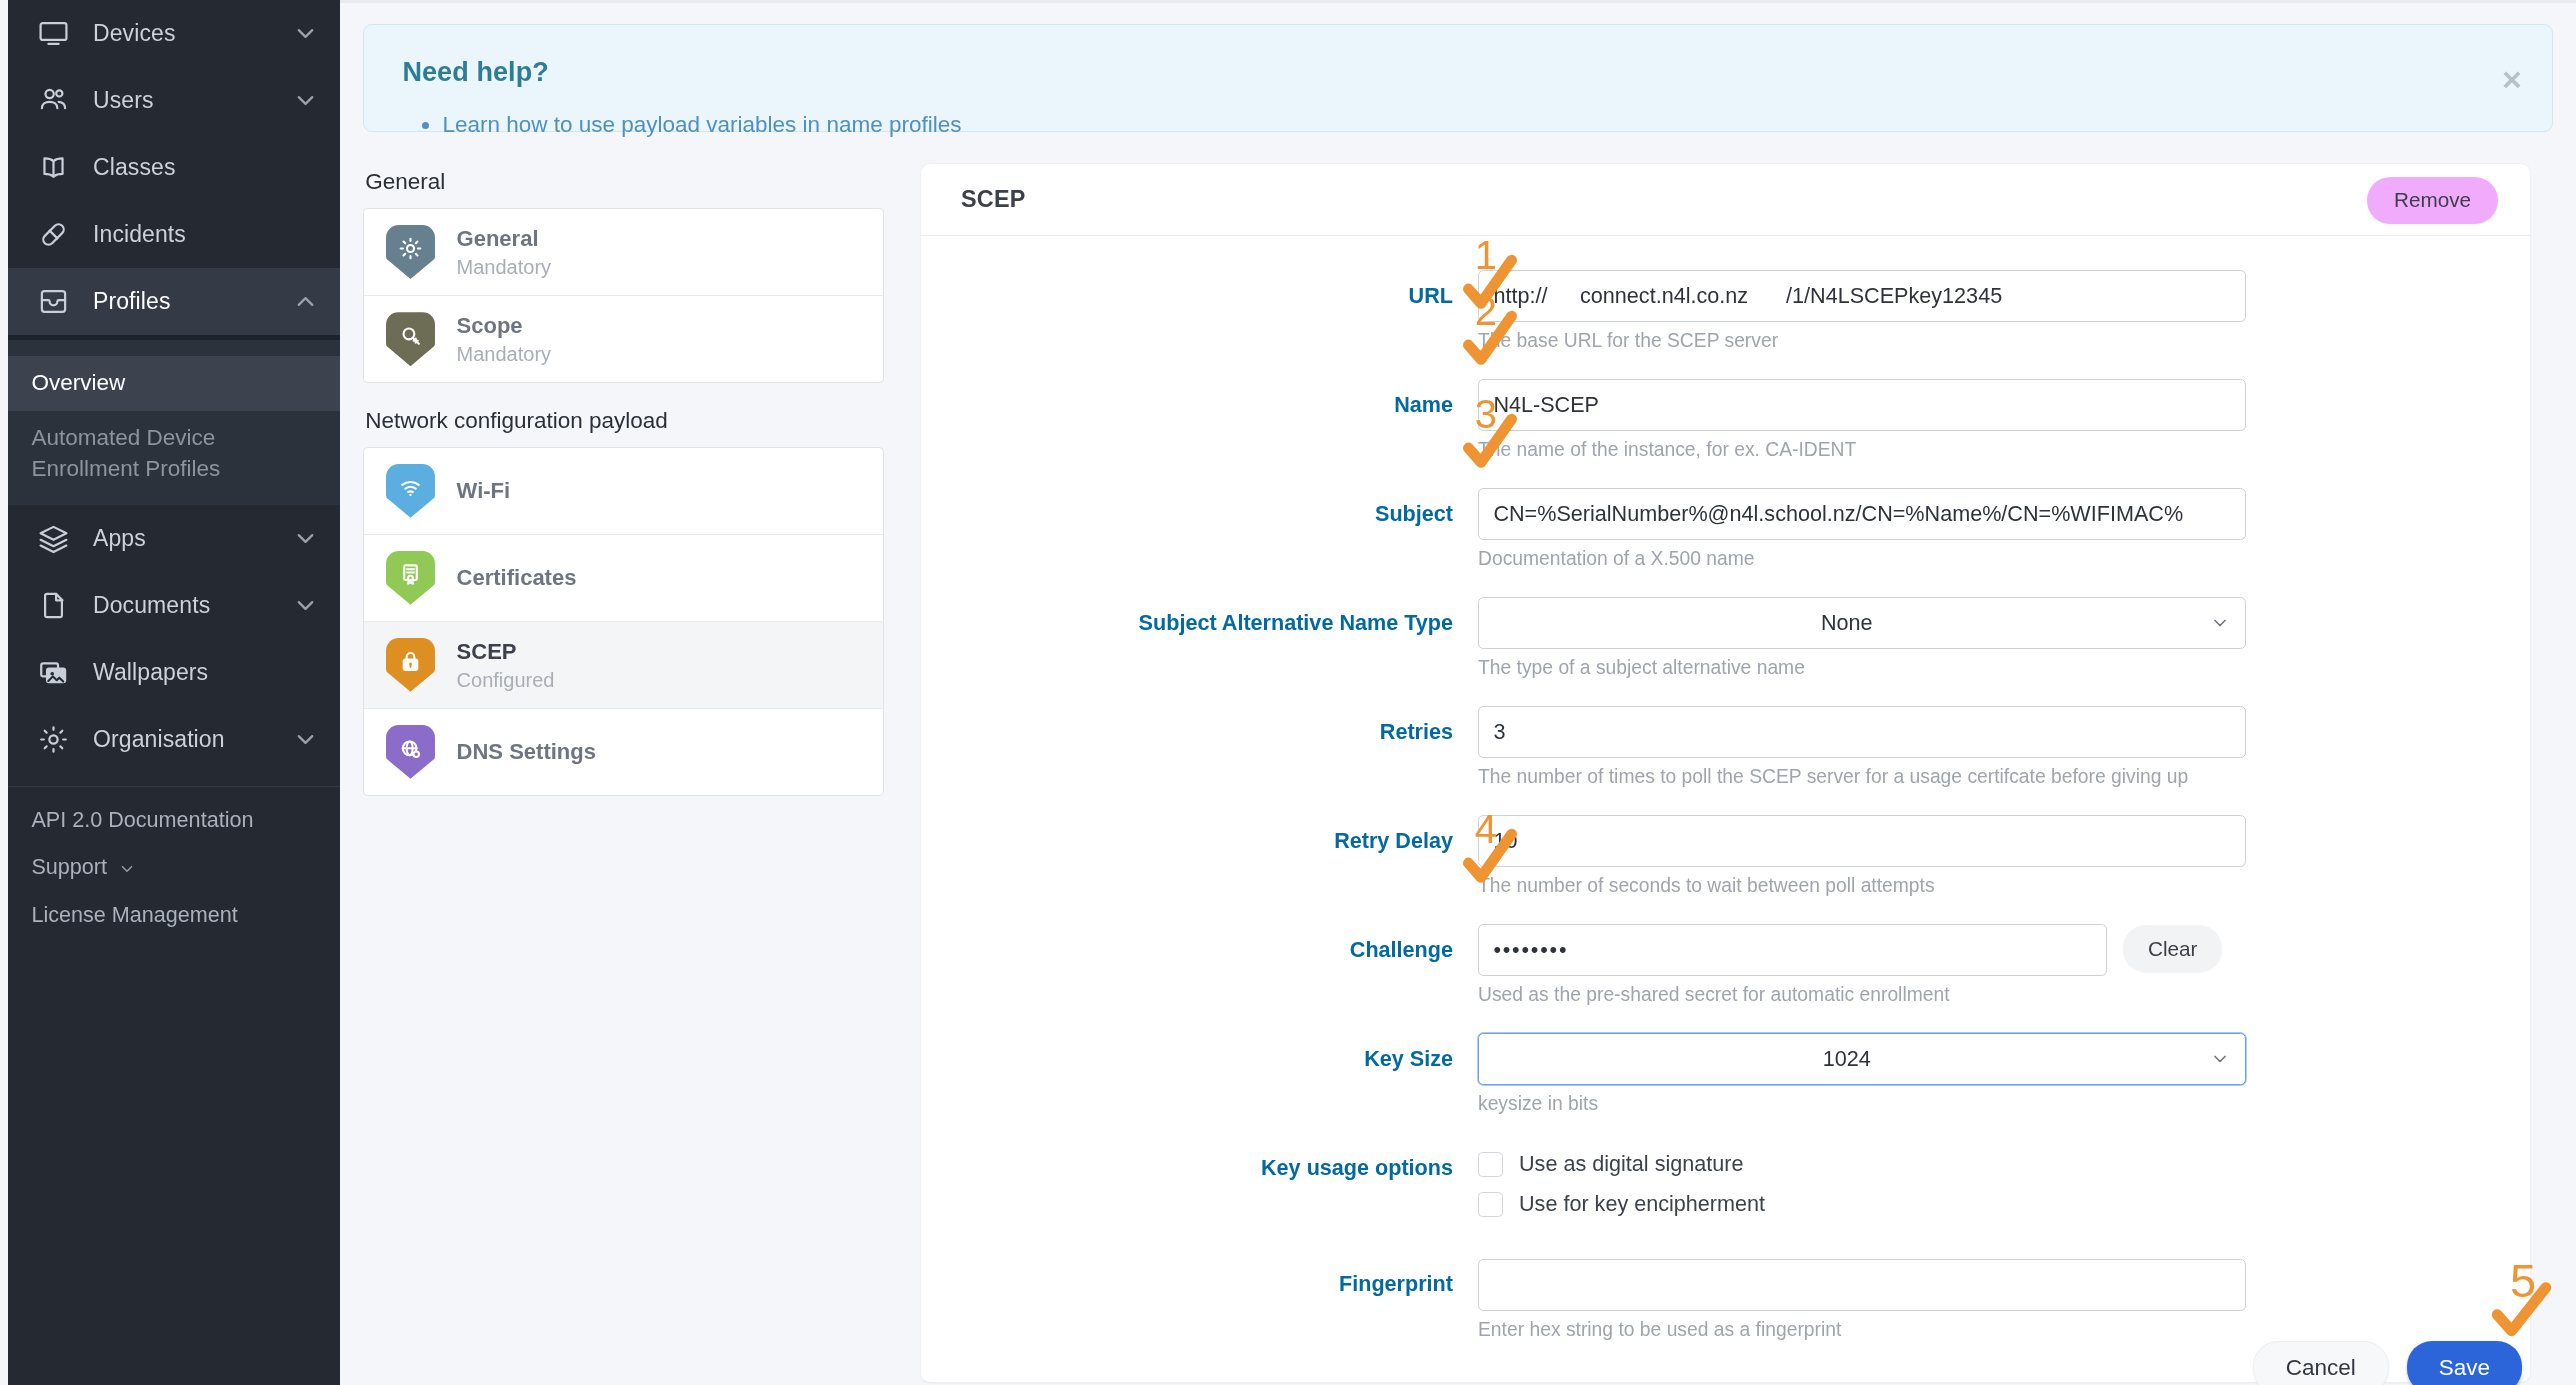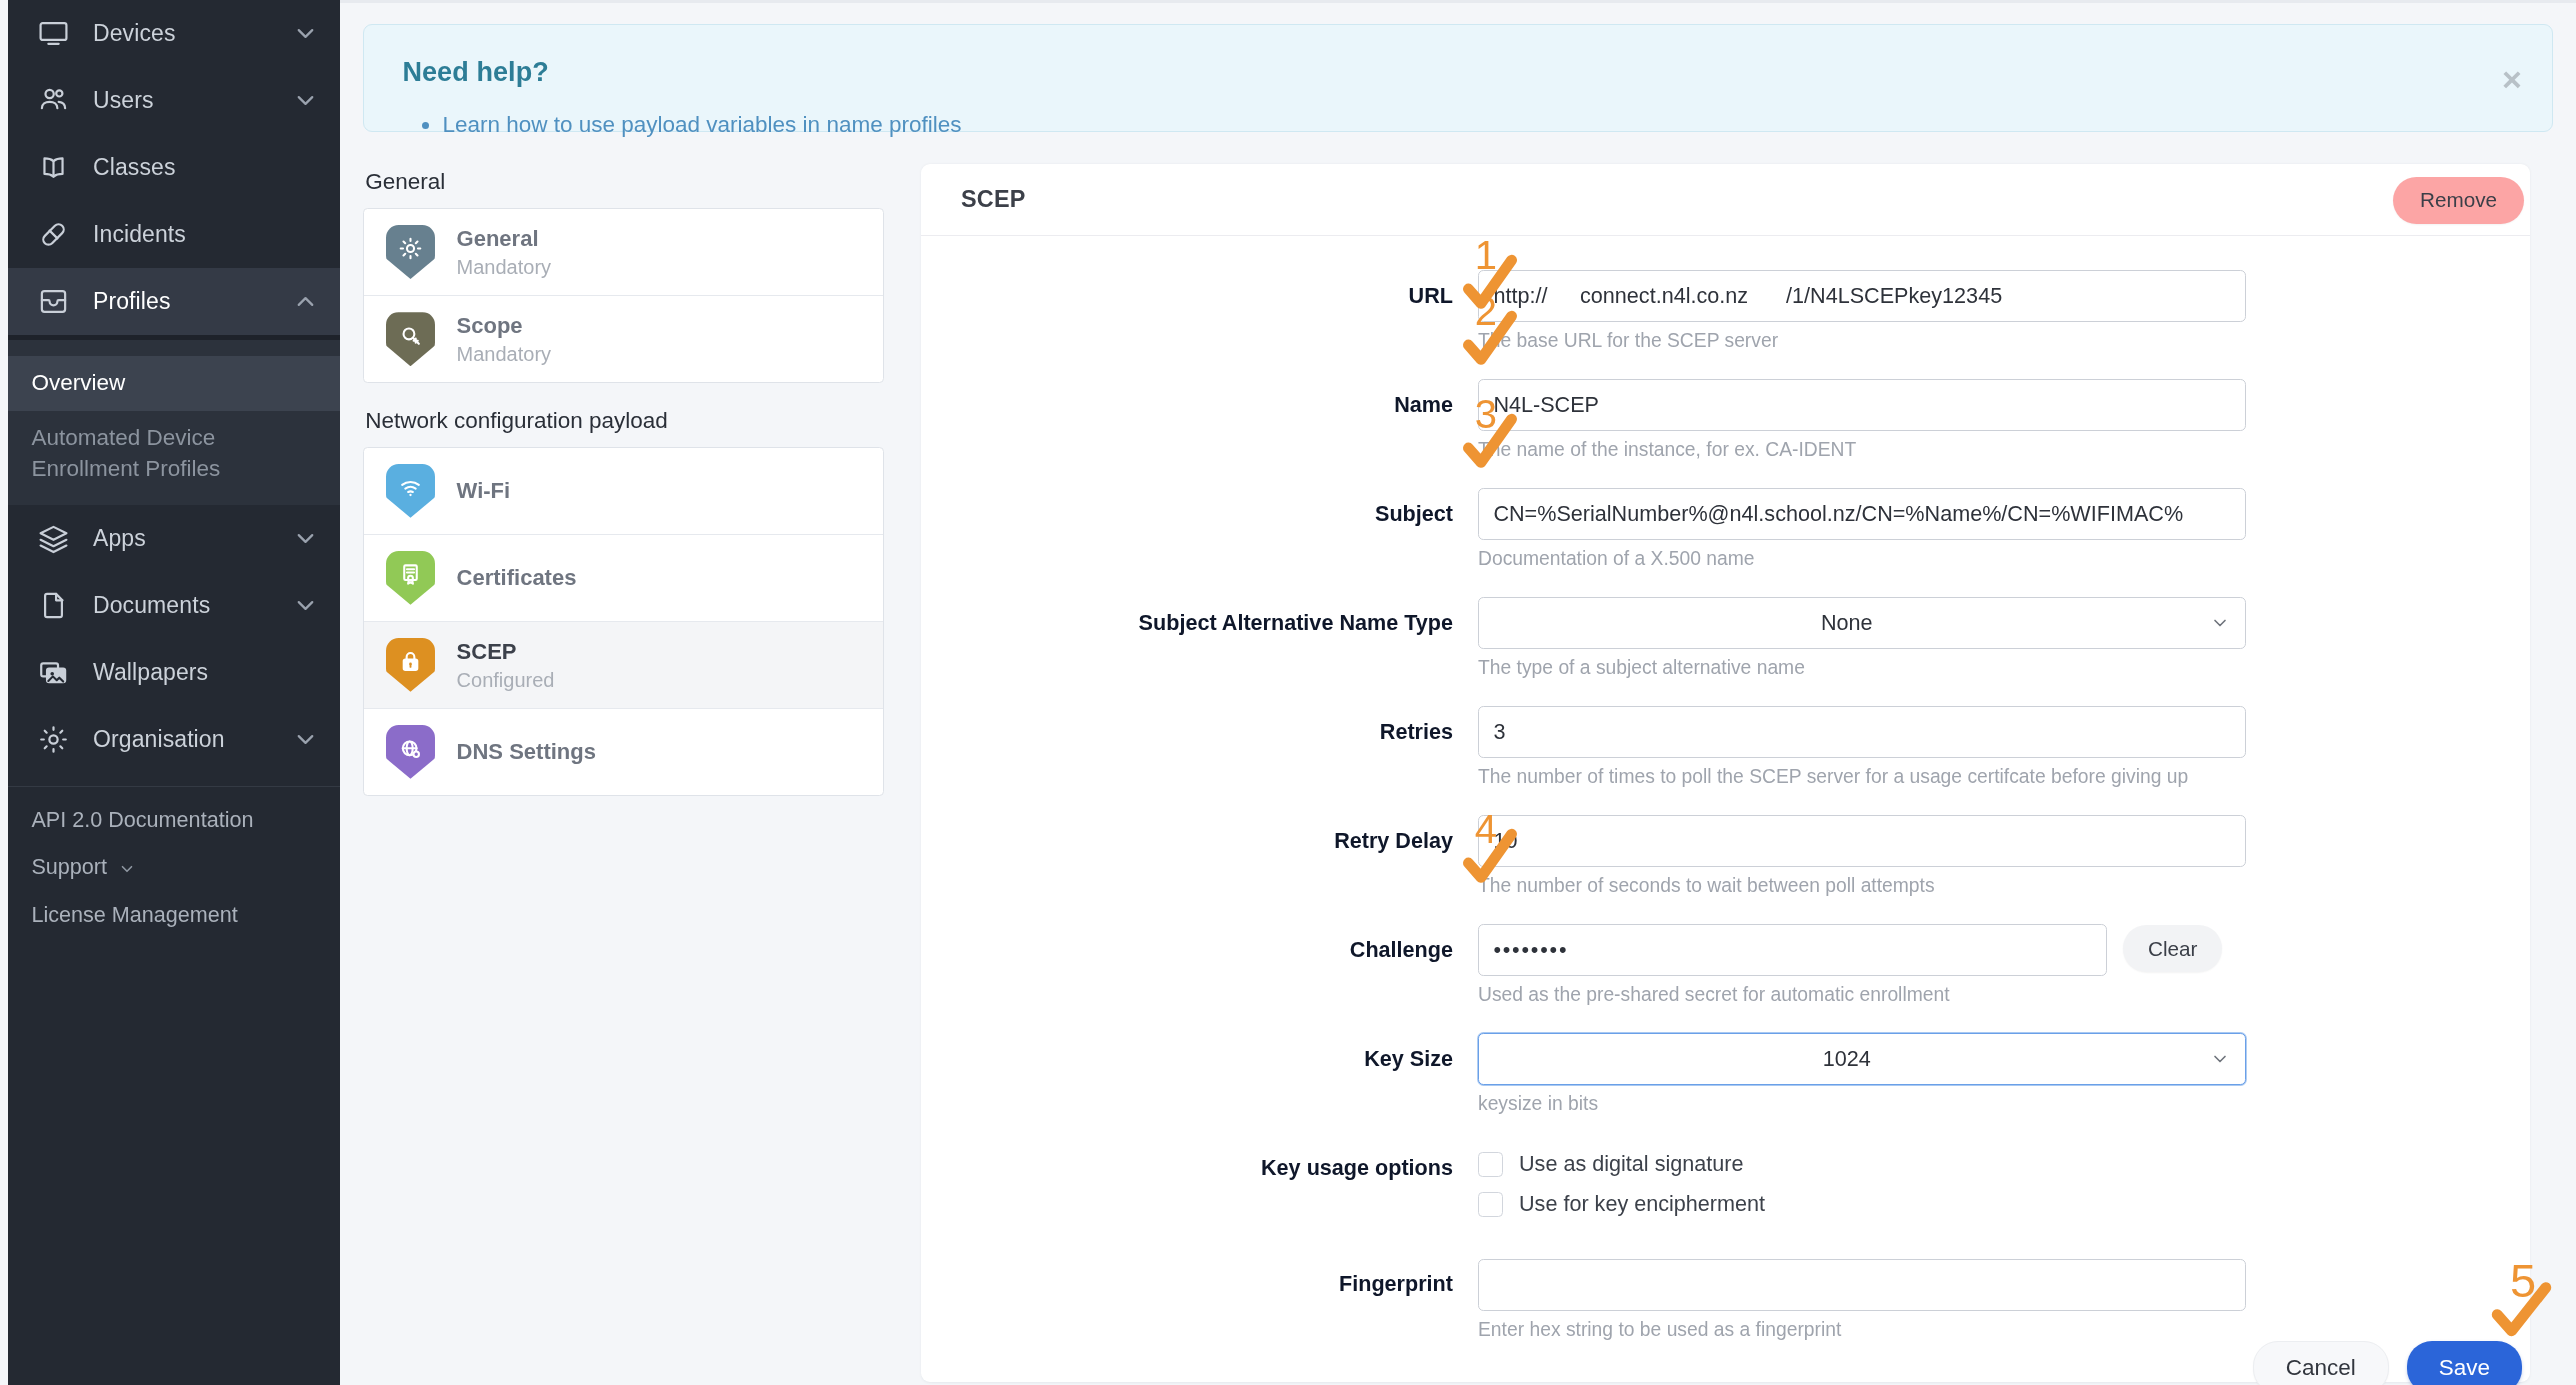--- a/index.html
+++ b/index.html
@@ -168,22 +168,22 @@
   }
   #form-header {
     height: 72px;
     display: flex; align-items: center;
     padding: 0 21.6px 0 40px;
     border-bottom: 0.9px solid #ececf0;
     position: relative;
   }
   #form-title { font-size: 23.4px; font-weight: bold; color: #3c4049; letter-spacing: 0.2px; }
   #remove-button {
-    position: absolute; right: 6px; top: 12.6px;
-    background: #fca5a5;
+    position: absolute; right: 32px; top: 12.6px;
+    background: #f0abfc;
     border: none; border-radius: 23.4px;
     padding: 11.7px 27px;
     font-size: 20.7px; color: #3b3f48;
     font-family: inherit;
     cursor: pointer;
     box-shadow: 0 0.9px 1.8px rgba(0,0,0,.05);
   }
 
   .form-rows { padding: 34px 0 0 0; }
   .frow {
@@ -193,21 +193,21 @@
     position: relative;
   }
   .flabel {
     width: 557px;
     flex: 0 0 557px;
     text-align: right;
     padding-right: 25px;
     padding-top: 12.6px;
     font-size: 21.6px;
     font-weight: bold;
-    color: #0f172a;
+    color: #0369a1;
     line-height: 1.2;
   }
   .fcontrol { flex: 1; padding-right: 45px; max-width: 813px; }
   .fhelp { font-size: 19.3px; color: #9fa4ad; margin-top: 8px; }
 
   .inp {
     width: 100%;
     height: 52px;
     border: 0.9px solid #ccd0d7;
     border-radius: 5.4px;

